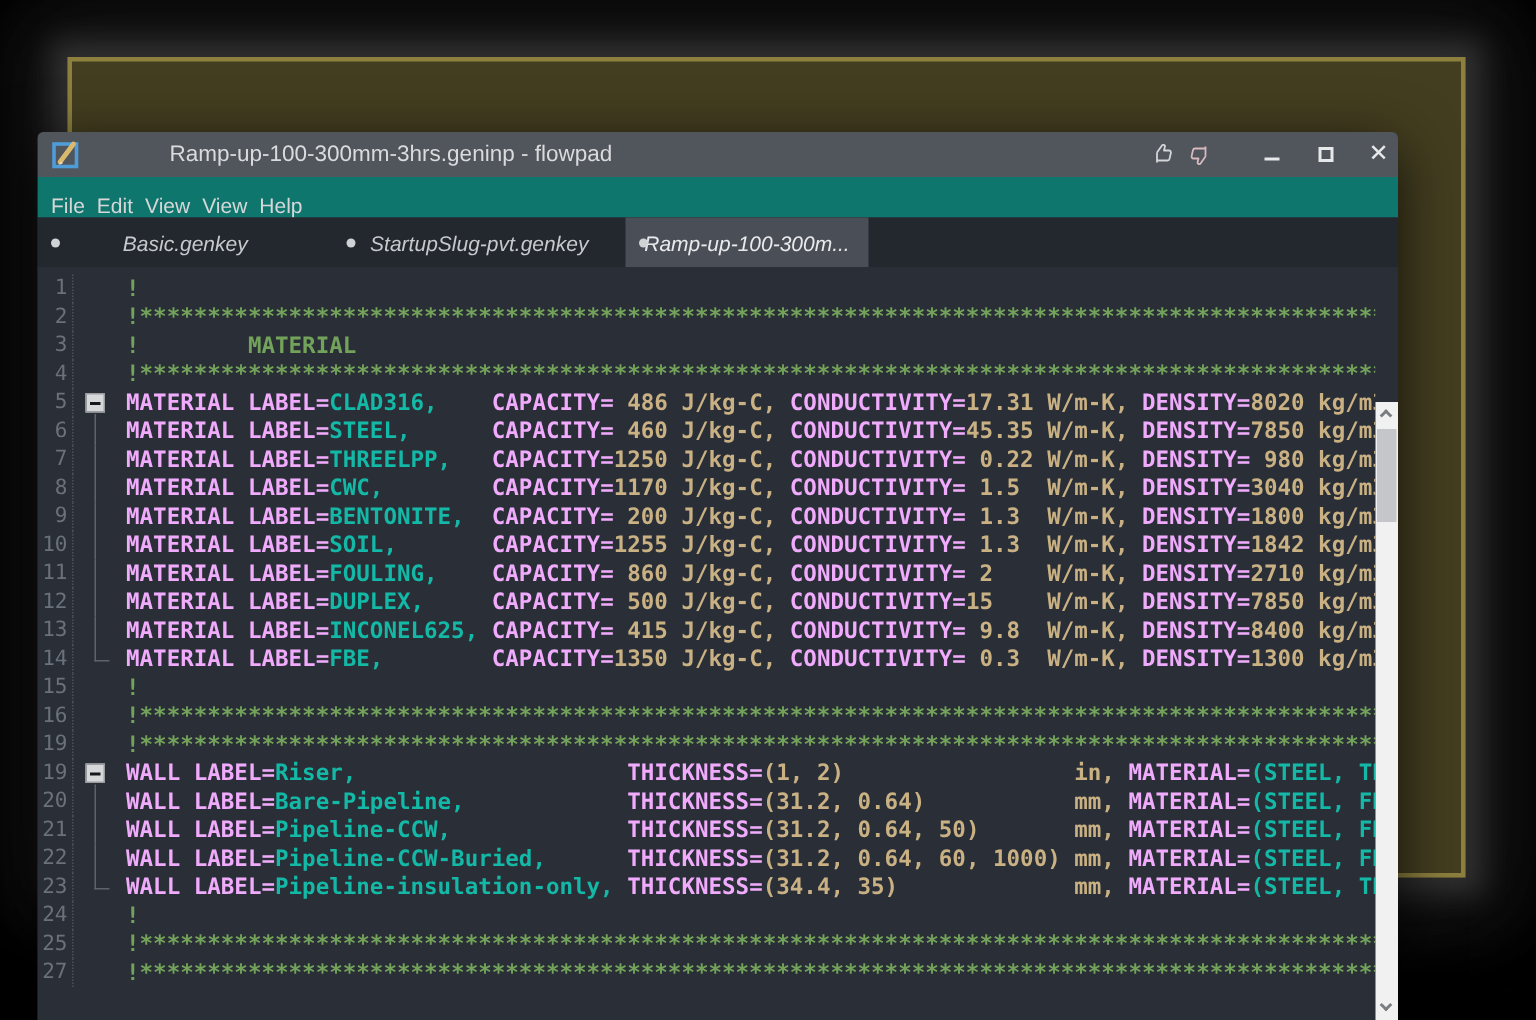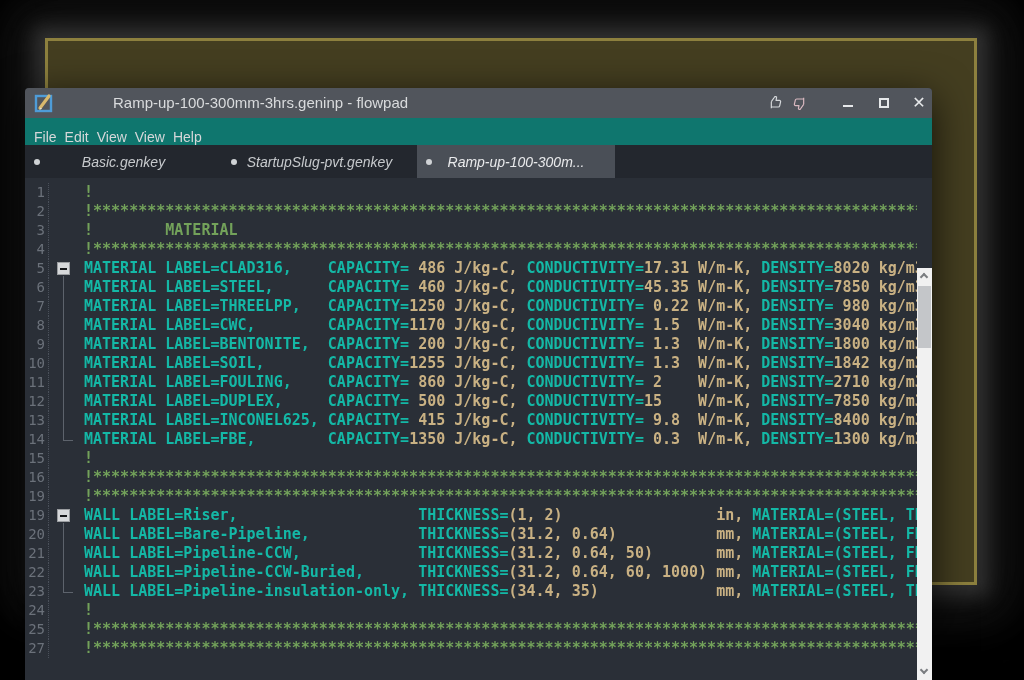--- a/index.html
+++ b/index.html
@@ -28,40 +28,40 @@
 
   .menubar { position:absolute; left:0; top:30px; width:100%; height:27px; background:#0f766e;
              display:flex; align-items:flex-end; padding-left:9px; gap:8px; }
   .menu-item { color:#d5d7d9; font-size:14px; }
 
   .tabbar { position:absolute; left:0; top:57px; width:100%; height:33px; background:#23272e; display:flex; }
   .tab { position:relative; height:33px; display:flex; align-items:center; justify-content:center;
          color:#c7cacd; font-size:14px;font-style:italic; }
   .tab .dot { position:absolute; left:9px; top:14px; width:6px; height:6px; border-radius:50%; background:#d0d3d6; }
   .tab.active { background:#4a4f57; color:#e9eaec; }
-  .t1 { width:197px; } .t2 { width:195px; } .t3 { width:198px; }
+  .t1 { width:197px; } .t2 { width:195px; } .t3 { width:162px; }
 
   
   .editor { position:absolute; left:0; top:90px; right:0; bottom:0; background:#2a2f37; overflow:hidden; }
   .code-scroll { position:absolute; left:0; top:0; right:15px; bottom:0; overflow:hidden; padding-top:5px; }
   .code-line { display:flex; height:19px; white-space:pre;
                font-family:"DejaVu Sans Mono", monospace; font-size:15px; line-height:19px; font-weight:bold; }
   .ln { width:24px; flex:none; text-align:right; color:#6b717a; font-size:14px; font-weight:normal;
         border-right:1px dotted #4a505a; padding-right:3px; }
   .fold { width:30px; flex:none; position:relative; }
   .fold.line::before, .fold.end::before { content:""; position:absolute; left:14px; top:0; bottom:0; width:1px; background:#5d636c; }
   .fold.end::before { bottom:8px; }
   .fold.end::after { content:""; position:absolute; left:14px; top:10px; width:10px; height:1px; background:#5d636c; }
   .fold.open::before { content:""; position:absolute; left:14px; top:17px; bottom:0; width:1px; background:#5d636c; }
   .fold.open .box { position:absolute; left:8px; top:3px; width:13px; height:13px; background:#d6d8da;
                     border:1px solid #9a9da0; }
   .fold.open .box::after { content:""; position:absolute; left:2px; top:5px; width:7px; height:2px; background:#16181a; }
   .code { flex:1; overflow:hidden; padding-left:5px; }
   .c-g { color:#73a25a; }
-  .c-k { color:#14b8a6; }
+  .c-k { color:#f0abfc; }
   .c-o { color:#14b8a6; }
   .c-t { color:#c9b183;text-align:right; }
 
   
   .sbar { position:absolute; right:0; top:90px; bottom:0; width:15px; background:#f1f1f1; }
   .sbtn { position:absolute; left:0; width:15px; height:15px; }
   .chev { position:absolute; left:4px; width:6px; height:6px; border-left:2px solid #7a7d80; border-top:2px solid #7a7d80; }
   .chev.up { top:6px; transform:rotate(45deg); }
   .chev.down { top:2px; transform:rotate(225deg); }
   .sthumb { position:absolute; left:1px; top:18px; width:13px; height:62px; background:#c4c6c9; }

